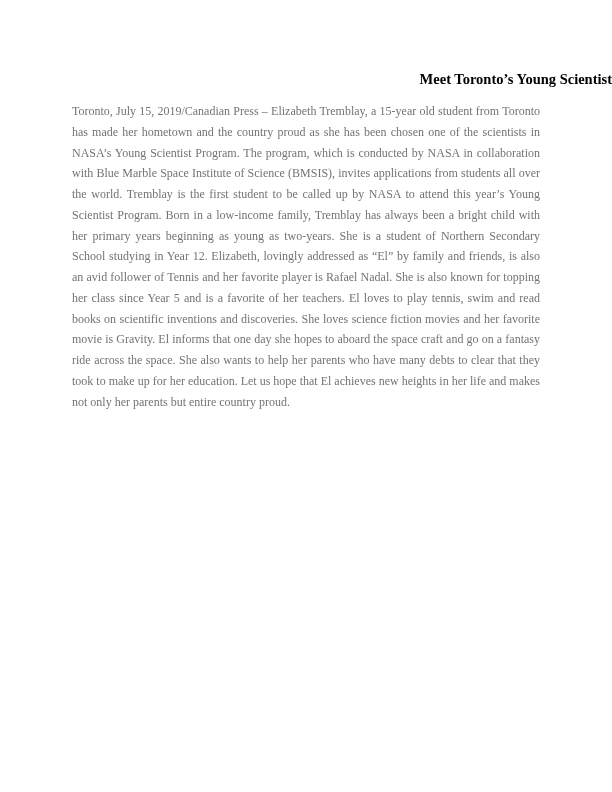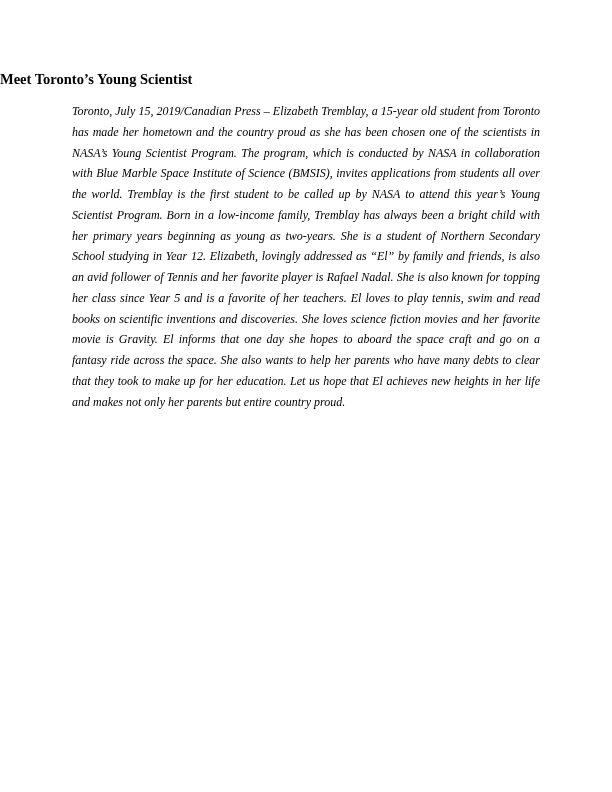--- a/index.html
+++ b/index.html
@@ -19,39 +19,38 @@
       top: 0;
       width: 612px;
       height: 792px;
       background: #ffffff;
     }
     .title {
       position: absolute;
       top: 71px;
       left: 0;
       width: 612px;
-      text-align: left;
+      text-align: right;
       font-family: "Liberation Serif", serif;
       font-weight: bold;
       font-size: 14.5px;
       color: #000000;
       margin: 0;
     }
     .body-text {
       position: absolute;
       top: 101px;
       left: 72px;
       width: 468px;
       margin: 0;
       font-family: "Liberation Serif", serif;
       font-size: 12px;
       line-height: 20.75px;
-      color: #000000;
+      color: #737373;
       text-align: justify;
-      font-style: italic;
     }
   </style>
 </head>
 <body>
 
 <div class="page">
   <h1 class="title">Meet Toronto’s Young Scientist</h1>
   <p class="body-text">Toronto, July 15, 2019/Canadian Press – Elizabeth Tremblay, a 15-year old student from Toronto has made her hometown and the country proud as she has been chosen one of the scientists in NASA’s Young Scientist Program. The program, which is conducted by NASA in collaboration with Blue Marble Space Institute of Science (BMSIS), invites applications from students all over the world. Tremblay is the first student to be called up by NASA to attend this year’s Young Scientist Program. Born in a low-income family, Tremblay has always been a bright child with her primary years beginning as young as two-years. She is a student of Northern Secondary School studying in Year 12. Elizabeth, lovingly addressed as “El” by family and friends, is also an avid follower of Tennis and her favorite player is Rafael Nadal. She is also known for topping her class since Year 5 and is a favorite of her teachers. El loves to play tennis, swim and read books on scientific inventions and discoveries. She loves science fiction movies and her favorite movie is Gravity. El informs that one day she hopes to aboard the space craft and go on a fantasy ride across the space. She also wants to help her parents who have many debts to clear that they took to make up for her education. Let us hope that El achieves new heights in her life and makes not only her parents but entire country proud.</p>
 </div>
 

